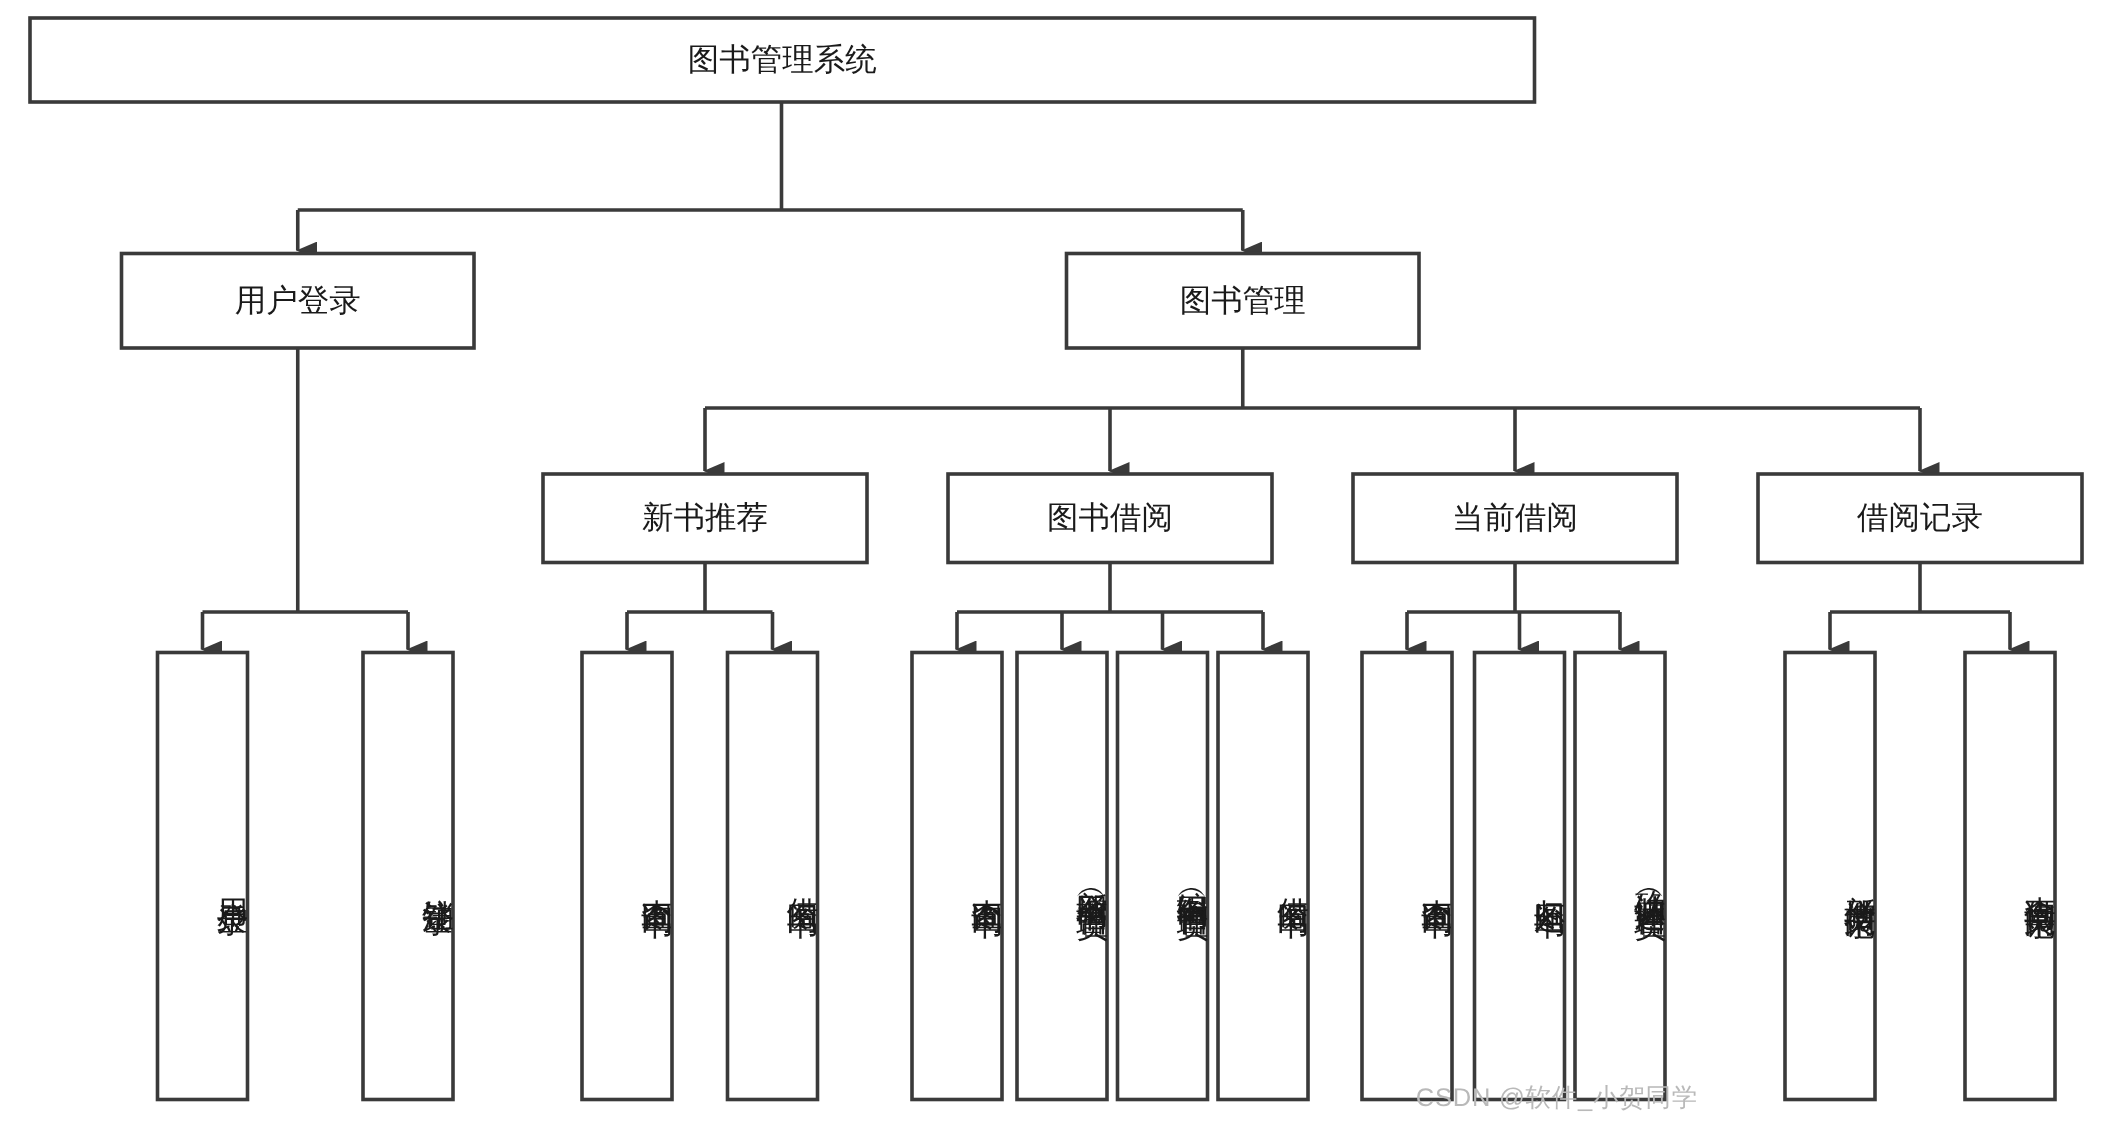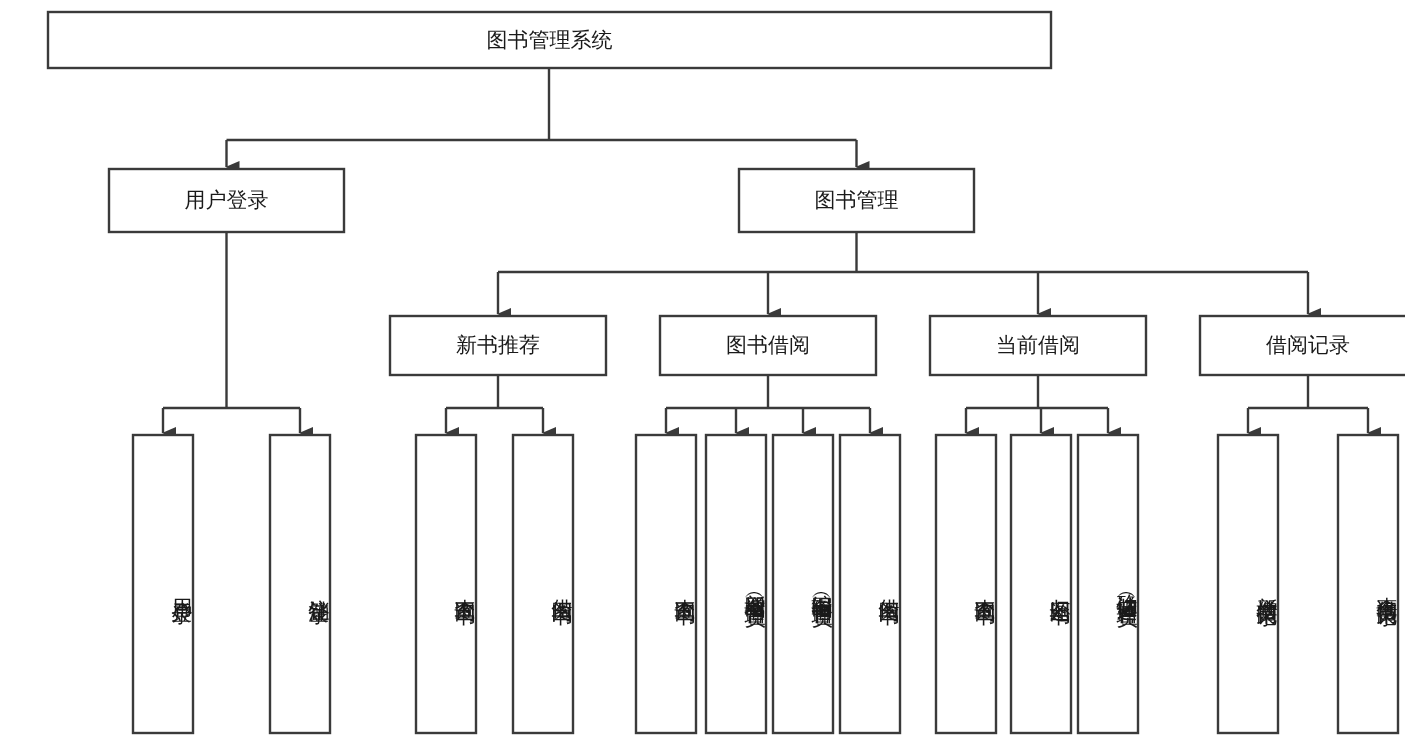--- a/index.html
+++ b/index.html
@@ -11,21 +11,20 @@
     width: 1405px;
     height: 747px;
     font-family: "Liberation Sans", "DejaVu Sans", sans-serif;
     overflow: hidden;
     position: relative;
   }
   #diagram-root {
     position: relative;
     width: 1140px;
     height: 747px;
-    margin-left: 28px;
   }
   svg.diagram {
     position: absolute;
     top: 0;
     left: 0;
     width: 1405px;
     height: 747px;
   }
   .node-box {
     fill: #ffffff;
@@ -163,13 +162,14 @@
       <div class="leaf-label" style="left: 678px; top: 447px; width: 60px; height: 278px;">新增图书（管理员）</div>
       <div class="leaf-label" style="left: 745px; top: 447px; width: 60px; height: 278px;">编辑图书（管理员）</div>
       <div class="leaf-label" style="left: 812px; top: 447px; width: 60px; height: 278px;">借阅图书</div>
       <div class="leaf-label" style="left: 908px; top: 447px; width: 60px; height: 278px;">查询图书</div>
       <div class="leaf-label" style="left: 983px; top: 447px; width: 60px; height: 278px;">归还图书</div>
       <div class="leaf-label" style="left: 1050px; top: 447px; width: 60px; height: 278px;">确认归还（管理员）</div>
       <div class="leaf-label" style="left: 1190px; top: 447px; width: 60px; height: 278px;">新增借阅记录</div>
       <div class="leaf-label" style="left: 1310px; top: 447px; width: 60px; height: 278px;">查询借阅记录</div>
     </div>
 
+  <div class="watermark">CSDN @软件_小贺同学</div>
 </div>
 
 </body></html>

